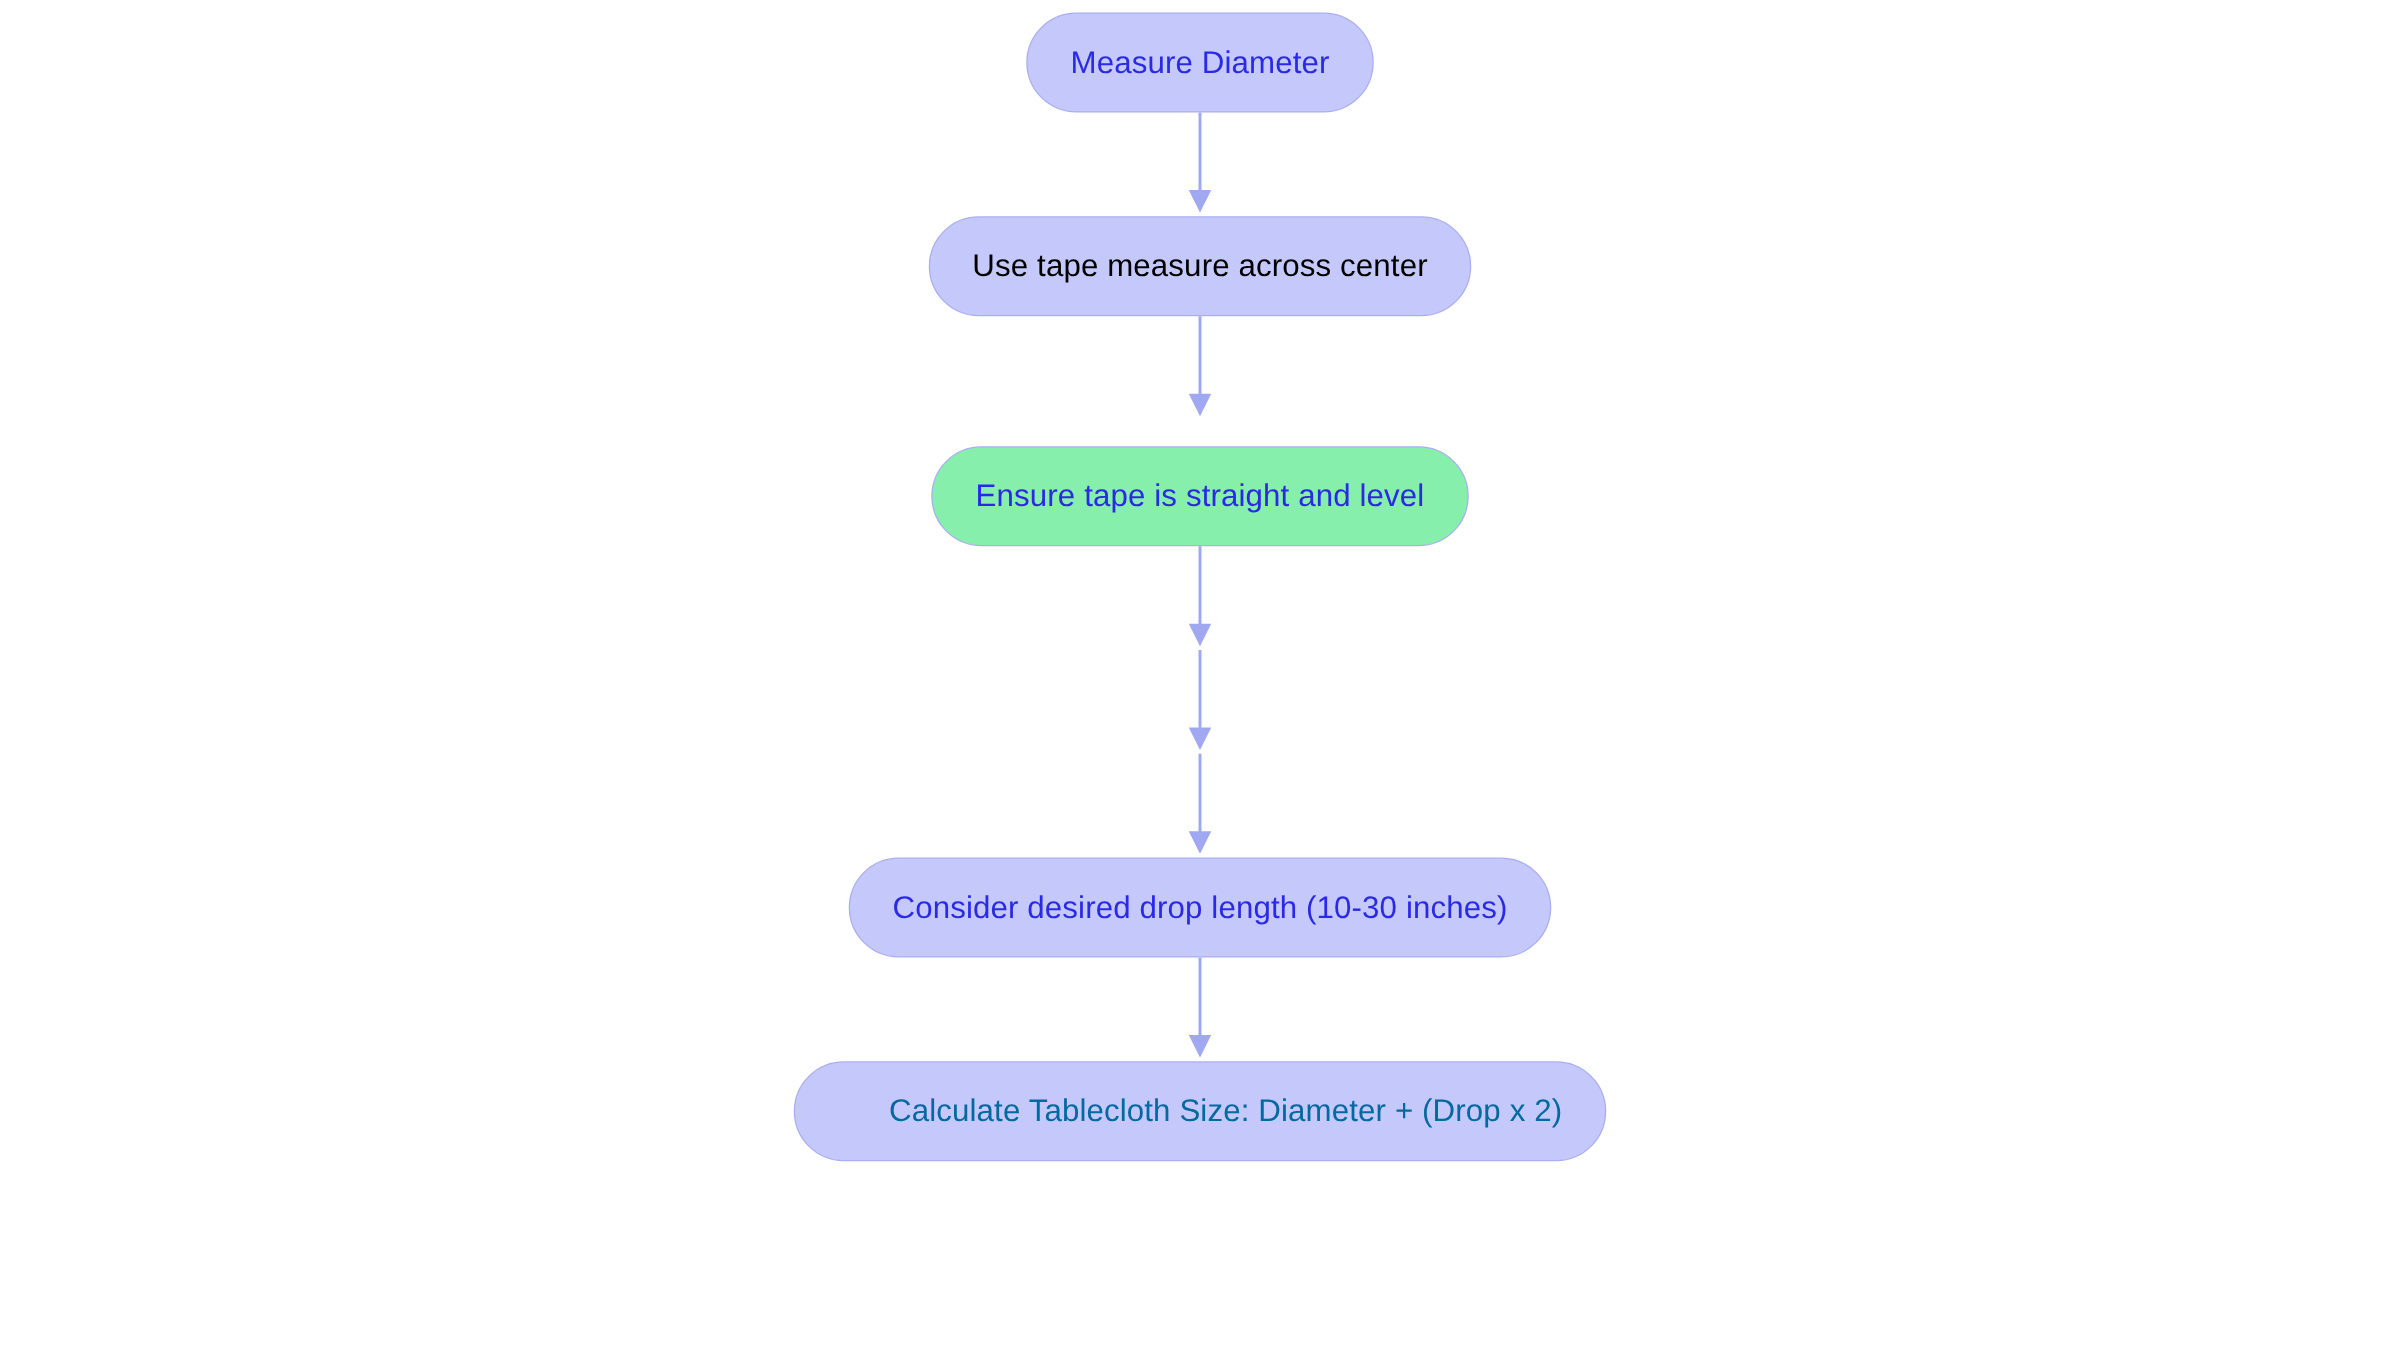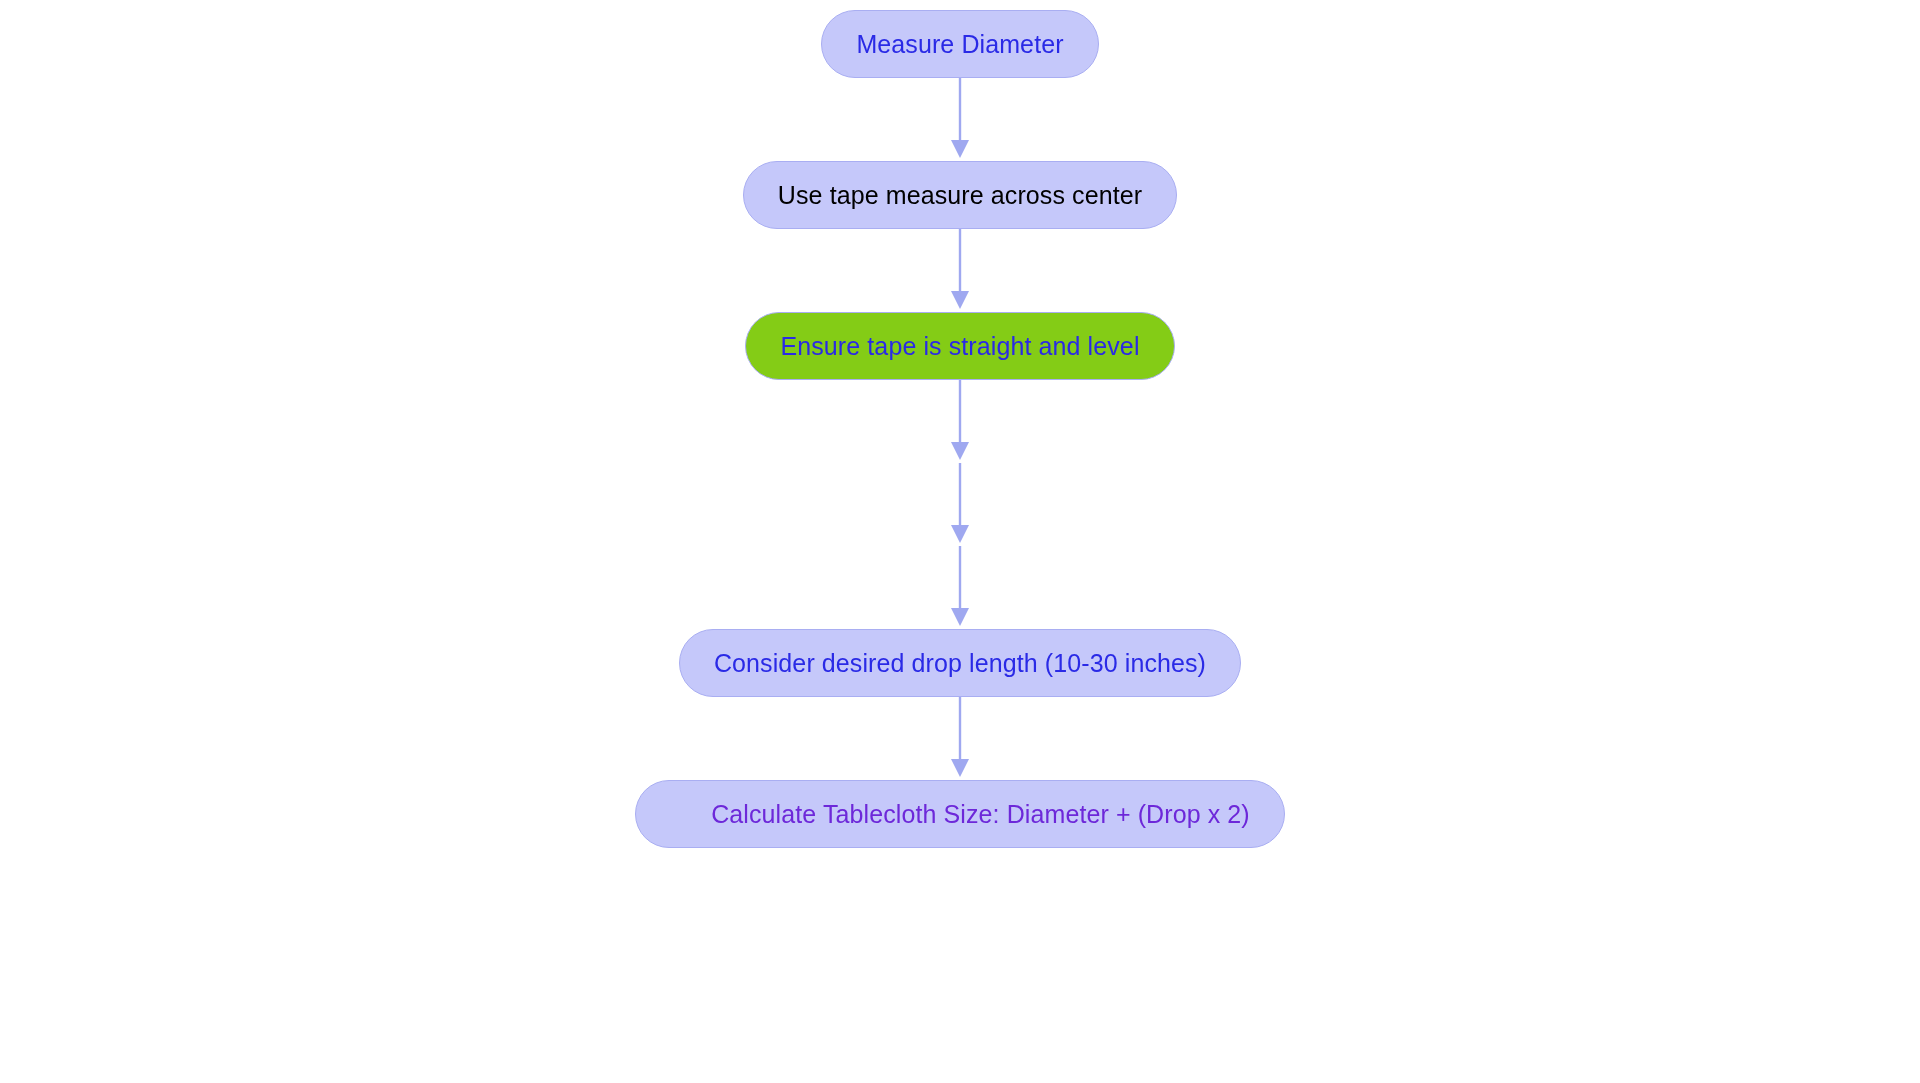--- a/index.html
+++ b/index.html
@@ -28,21 +28,21 @@
     display: flex;
     flex-direction: column;
     align-items: center;
     justify-content: flex-start;
     padding-top: 10px;
     box-sizing: border-box;
   }
   .node {
     position: relative;
     box-sizing: border-box;
-    height: 68px;
+    height: 80px;
     display: flex;
     align-items: center;
     justify-content: center;
     background: #c5c8fa;
     border: 1.6px solid #a9aef2;
     border-radius: 40px;
     padding: 0 34px;
     white-space: nowrap;
   }
   .node-label {
@@ -87,21 +87,21 @@
       <span class="node-label" style="color: #000000;">Use tape measure across center</span>
     </div>
 
     <div class="connector">
       <svg viewBox="0 0 40 83" xmlns="http://www.w3.org/2000/svg" aria-hidden="true">
         <line x1="20" y1="0" x2="20" y2="66" stroke="#9fa8f0" stroke-width="2.4"></line>
         <polygon points="20,80 11,62 29,62" fill="#9fa8f0"></polygon>
       </svg>
     </div>
 
-    <div class="node" style="background: #84cc16; border-color: rgb(169, 174, 242);">
+    <div class="node" style="background: #86efac; border-color: rgb(169, 174, 242); margin-top: 21px;">
       <span class="node-label" style="color: rgb(42, 42, 230);">Ensure tape is straight and level</span>
     </div>
 
     <div class="connector">
       <svg viewBox="0 0 40 83" xmlns="http://www.w3.org/2000/svg" aria-hidden="true">
         <line x1="20" y1="0" x2="20" y2="66" stroke="#9fa8f0" stroke-width="2.4"></line>
         <polygon points="20,80 11,62 29,62" fill="#9fa8f0"></polygon>
       </svg>
     </div>
 
@@ -126,17 +126,17 @@
     </div>
 
     <div class="connector">
       <svg viewBox="0 0 40 83" xmlns="http://www.w3.org/2000/svg" aria-hidden="true">
         <line x1="20" y1="0" x2="20" y2="66" stroke="#9fa8f0" stroke-width="2.4"></line>
         <polygon points="20,80 11,62 29,62" fill="#9fa8f0"></polygon>
       </svg>
     </div>
 
     <div class="node" style="background: rgb(197, 200, 250); border-color: rgb(169, 174, 242);">
-      <span class="node-label" style="color: #6d28d9; margin-left: 41px;">Calculate Tablecloth Size: Diameter + (Drop x 2)</span>
+      <span class="node-label" style="color: #0369a1; margin-left: 41px;">Calculate Tablecloth Size: Diameter + (Drop x 2)</span>
     </div>
 
   </div>
 </div>
 
 </body></html>

